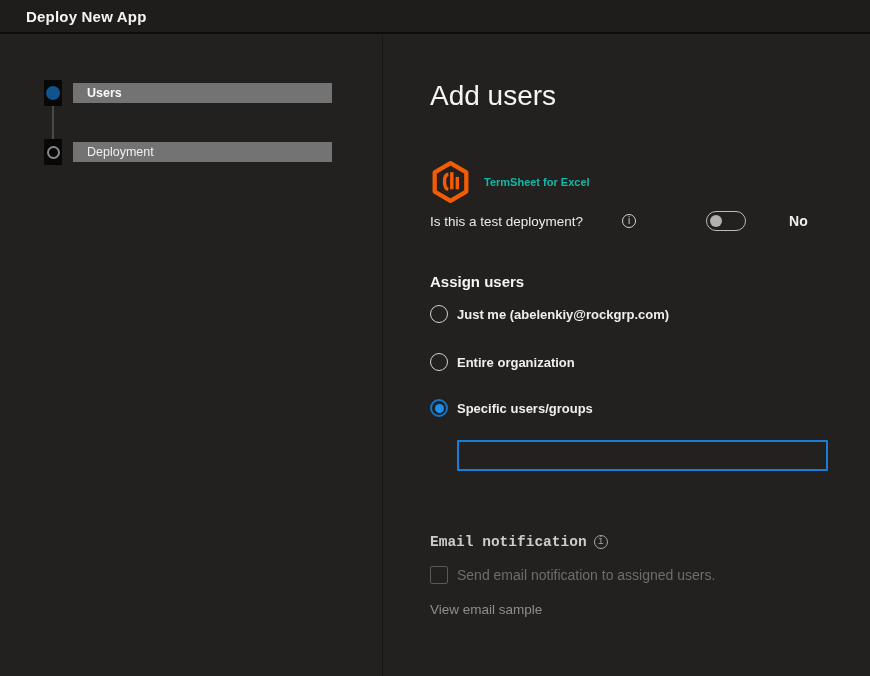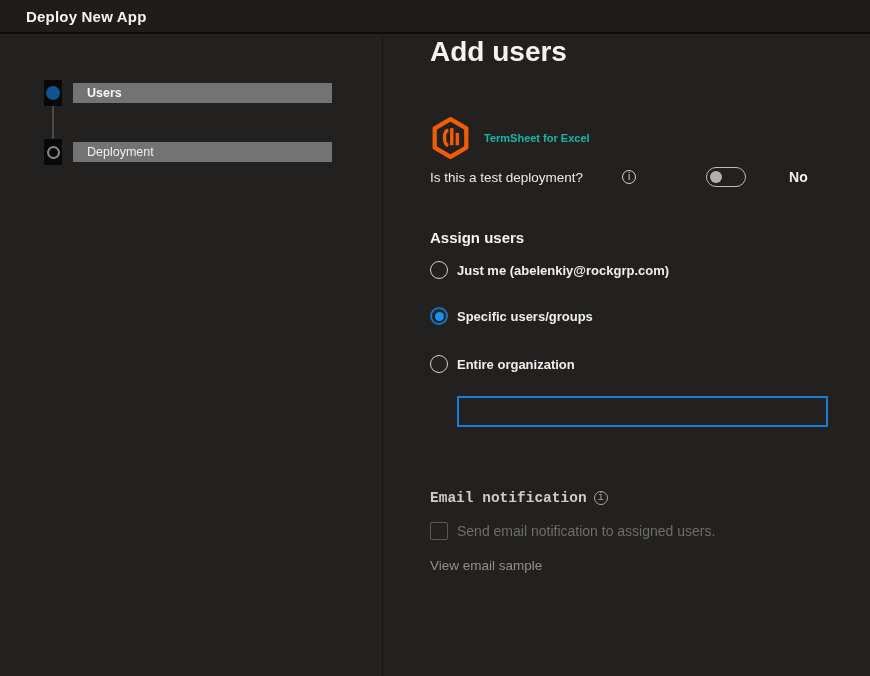--- a/index.html
+++ b/index.html
@@ -37,21 +37,21 @@
   .step-label-bar {
     flex:1; height:20px; margin-left:11px; background:#737373;
     display:flex; align-items:center; padding-left:14px;
   }
   .step-label { font-size:12.5px; color:#f0efee; }
   .step-row.active .step-label { font-weight:700; color:#fafafa; }
   .step-connector-wrap { height:33px; position:relative; }
   .step-connector { position:absolute; left:8px; top:0; bottom:0; width:2px; background:#4c4a48; }
 
   
-  h1.page-title { font-size:28px; line-height:32px; font-weight:700; color:#f5f4f3; }
+  h1.page-title { margin-top:44px; font-size:28px; line-height:32px; font-weight:400; color:#f5f4f3; }
 
   .app-row { margin-top:48px; display:flex; align-items:center; }
   .app-logo { width:41px; height:44px; flex:none; }
   .app-name { margin-left:13px; font-size:11px; font-weight:700; color:#14b8a6; }
 
   .toggle-row { margin-top:7px; display:flex; align-items:center;gap:32px; }
   .toggle-label { font-size:13.5px; color:#eceae8; }
   .info-icon {
     display:inline-flex; align-items:center; justify-content:center;
     width:14px; height:14px; border:1px solid #d5d3d1; border-radius:50%;
@@ -165,34 +165,34 @@
 
     <div class="section-heading">Assign users</div>
 
     <div class="radio-row r1">
       <span class="radio-circle">
           <span class="radio-inner"></span>
         </span>
       <span class="radio-label">Just me (abelenkiy@rockgrp.com)</span>
     </div>
 
+    <div class="radio-row r2">
+      <span class="radio-circle">
+          <span class="radio-inner"></span>
+        </span>
+      <span class="radio-label">Entire organization</span>
+    </div>
+
     <div class="radio-row r3 selected">
       <span class="radio-circle">
           <span class="radio-inner"></span>
         </span>
       <span class="radio-label">Specific users/groups</span>
     </div>
 
-    <div class="radio-row r2">
-      <span class="radio-circle">
-          <span class="radio-inner"></span>
-        </span>
-      <span class="radio-label">Entire organization</span>
-    </div>
-
     <input class="users-input" type="text" placeholder="" style="">
 
     <div class="email-heading-row">
       <span class="email-heading">Email notification</span>
       <span class="info-icon dim">i</span>
     </div>
 
     <div class="checkbox-row">
       <span class="checkbox-box" role="checkbox" aria-checked="false" aria-disabled="true"></span>
       <span class="checkbox-label">Send email notification to assigned users.</span>

